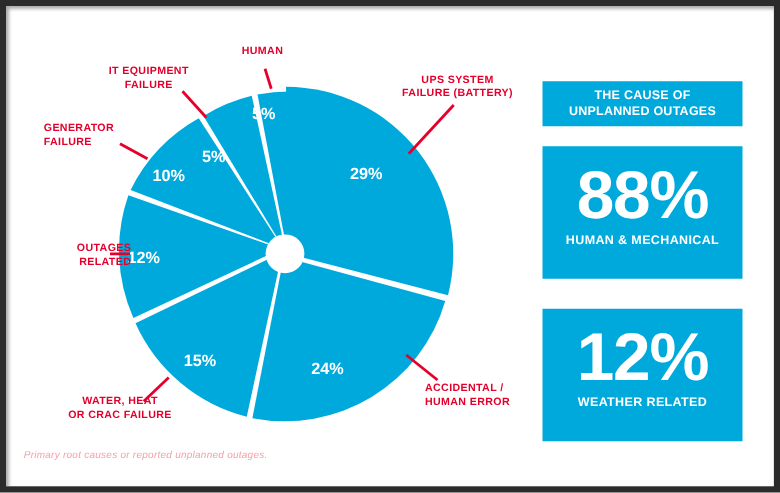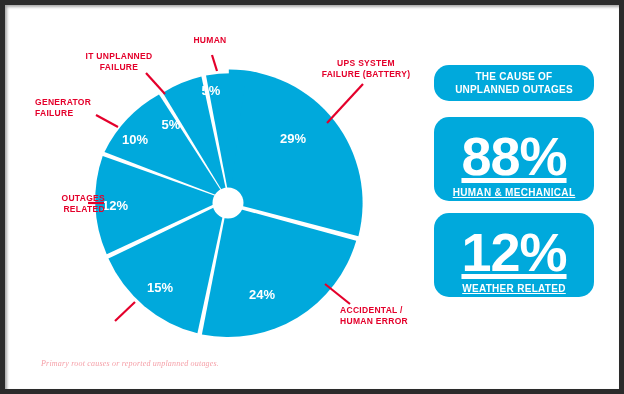--- a/index.html
+++ b/index.html
@@ -71,62 +71,60 @@
   .cl-it         { left: 72px;  top: 46px;  text-align: center; width: 84px; }
   .cl-generator  { left: 30px;  top: 92px;  text-align: left;  width: 76px; }
   .cl-weather    { left: 22px;  top: 188px; text-align: right;  width: 78px; }
   .cl-water      { left: 42px;  top: 310px; text-align: center; width: 98px; }
   .cl-accidental { left: 335px; top: 300px; text-align: left;   width: 96px; }
   .cl-ups        { left: 306px; top: 53px;  text-align: center; width: 110px; }
 
   
   .footnote {
     position: absolute;
-    left: 36px;
+    left: 14px;
     top: 354px;
     color: #f5a0a8;
     font-size: 8px;
     font-style: italic;
     letter-spacing: 0.2px;
-    font-family: Liberation Serif, serif;
+    font-family: Liberation Sans, sans-serif;
   }
 
   
   .panel {
     position: absolute;
     left: 429px;
     top: 60px;
     width: 160px;
   }
   .stat-box {
     background: #00a9dc;
     color: #ffffff;
     text-align: center;
     box-sizing: border-box;
-    border-radius: 15px;
   }
   .box-header {
     width: 160px;
     height: 36px;
     display: flex;
     align-items: center;
     justify-content: center;
     font-size: 10px;
     font-weight: bold;
     line-height: 13px;
     letter-spacing: 0.2px;
     white-space: pre-line;
     margin-bottom: 16px;
   }
   .box-stat {
     width: 160px;
-    height: 84px;
+    height: 106px;
     padding-top: 8px;
-    margin-bottom: 12px;
-    text-decoration: underline;
+    margin-bottom: 24px;
   }
   .box-stat .big {
     font-size: 54px;
     font-weight: bold;
     line-height: 62px;
     letter-spacing: -1px;
   }
   .box-stat .cap {
     font-size: 10px;
     font-weight: bold;
@@ -174,26 +172,28 @@
           <line x1="141" y1="68" x2="160" y2="89"></line>
           <line x1="91" y1="110" x2="113" y2="122"></line>
           <line x1="83" y1="198" x2="99" y2="198"></line>
           <line x1="110" y1="316" x2="130" y2="297"></line>
           <line x1="345" y1="299" x2="320" y2="279"></line>
           <line x1="358" y1="79" x2="322" y2="118"></line>
         </g>
       </svg>
 
       <div class="callout cl-other">HUMAN</div>
-      <div class="callout cl-it">IT UNPLANNED
+      <div class="callout cl-it">IT EQUIPMENT
 FAILURE</div>
       <div class="callout cl-generator">GENERATOR
 FAILURE</div>
       <div class="callout cl-weather">OUTAGES
 RELATED</div>
+      <div class="callout cl-water">WATER, HEAT
+OR CRAC FAILURE</div>
       <div class="callout cl-accidental">ACCIDENTAL /
 HUMAN ERROR</div>
       <div class="callout cl-ups">UPS SYSTEM
 FAILURE (BATTERY)</div>
     </div>
 
     <div class="footnote">Primary root causes or reported unplanned outages.</div>
 
     <div class="panel">
       <div class="stat-box box-header">THE CAUSE OF

